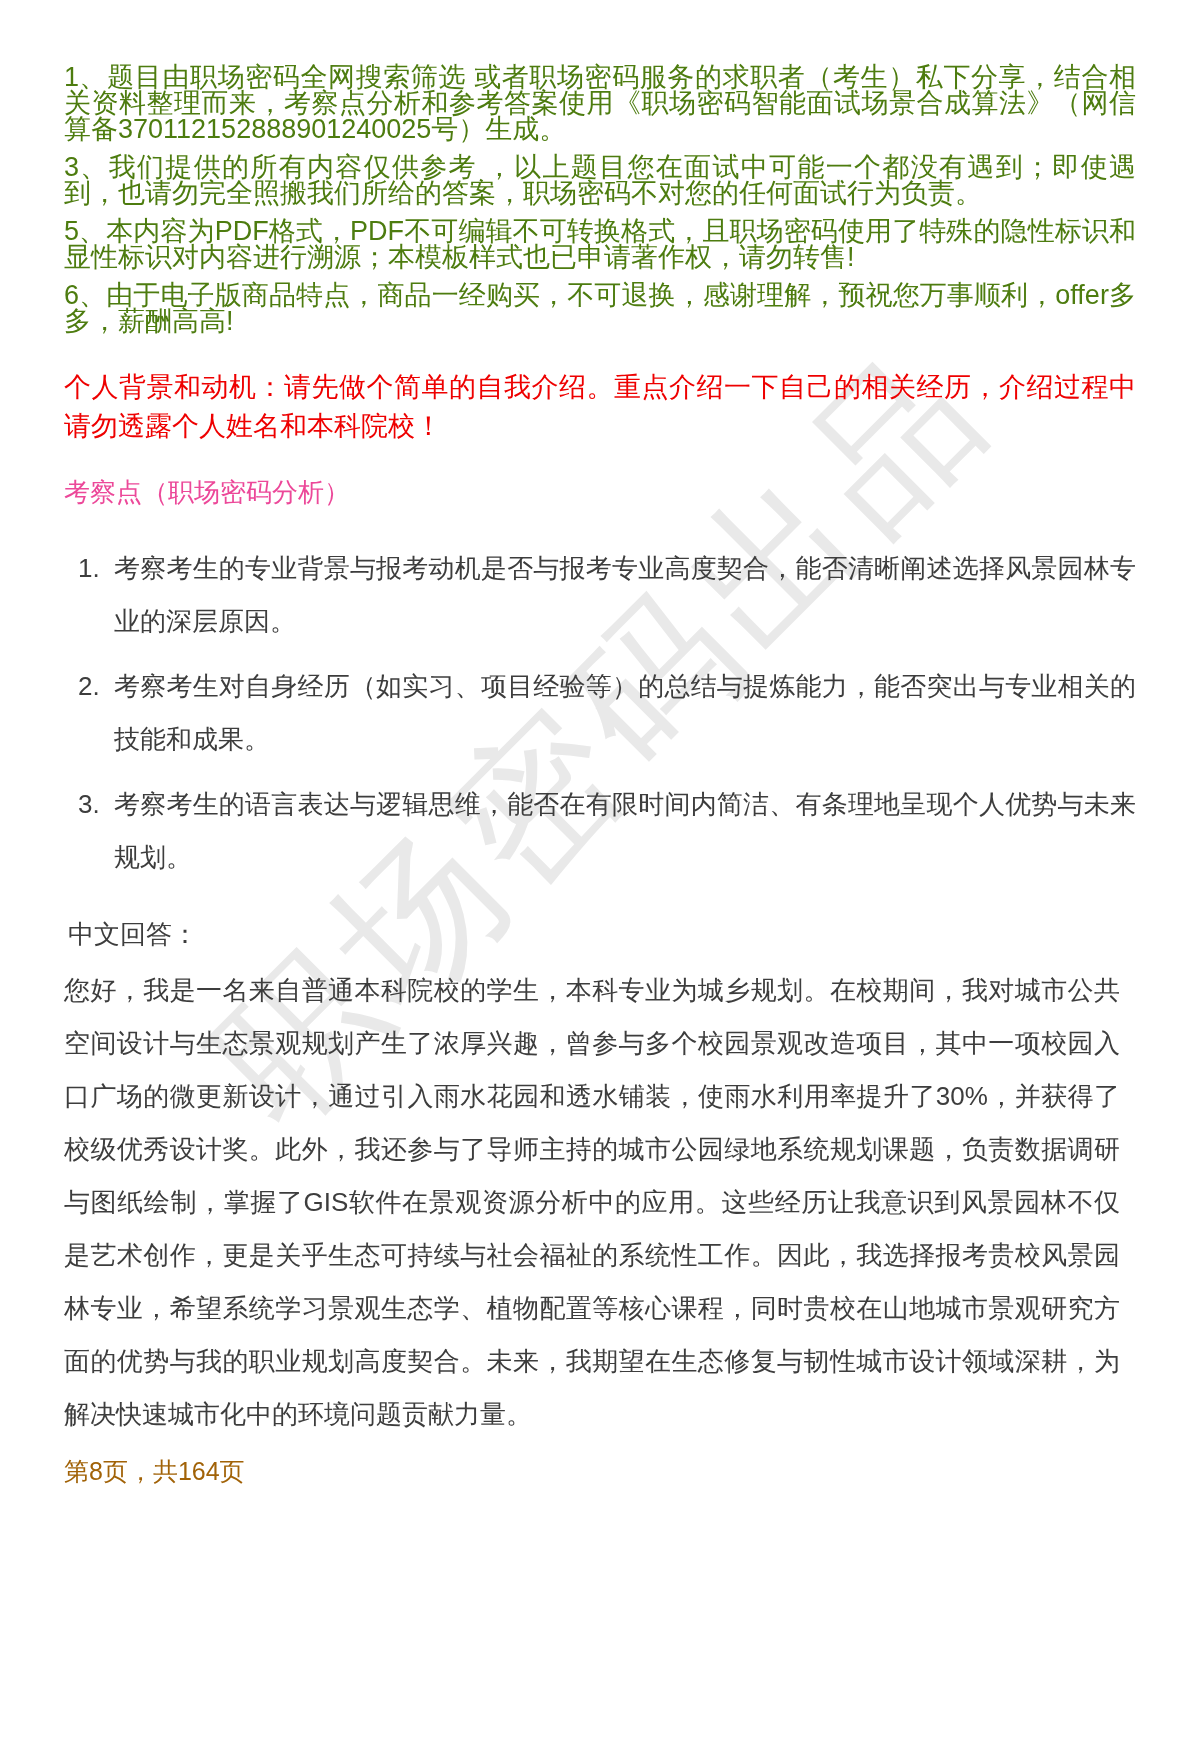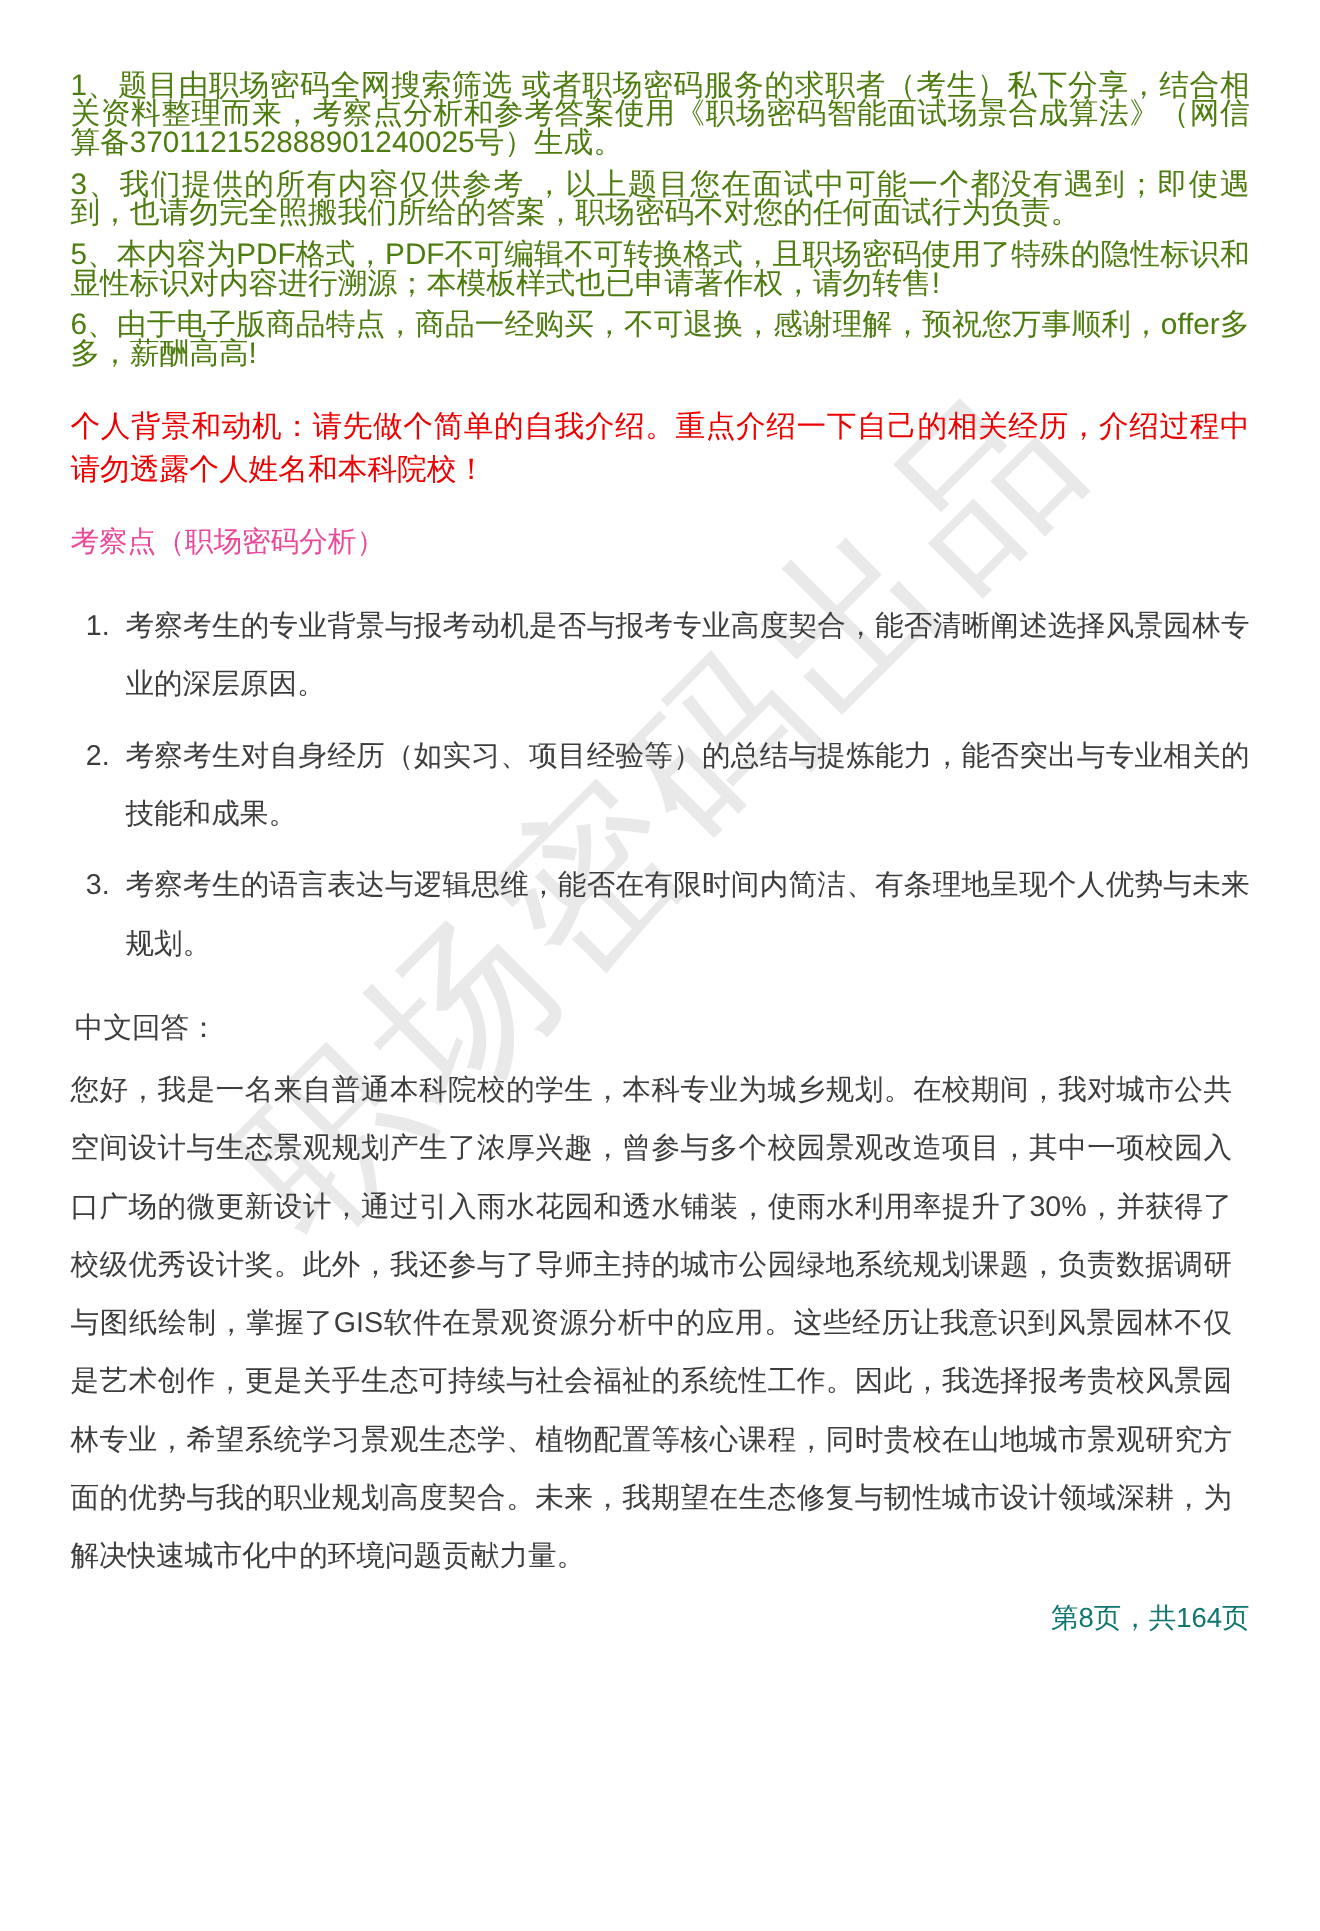--- a/index.html
+++ b/index.html
@@ -89,24 +89,24 @@
   .answer-text {
     margin: 10px 16px 0 0;
     font-size: 26px;
     line-height: 53px;
     color: #3d3d3d;
     text-align: justify;
   }
 
   .page-footer {
     margin: 14px 0 0 0;
-    text-align: right;
+    text-align: left;
     font-size: 25px;
     line-height: 32px;
-    color: #0f766e;
+    color: #a16207;
   }
 </style>
 </head>
 <body>
 
 <div class="page">
 
   <div class="watermark">职场密码出品</div>
 
   <div class="content">

